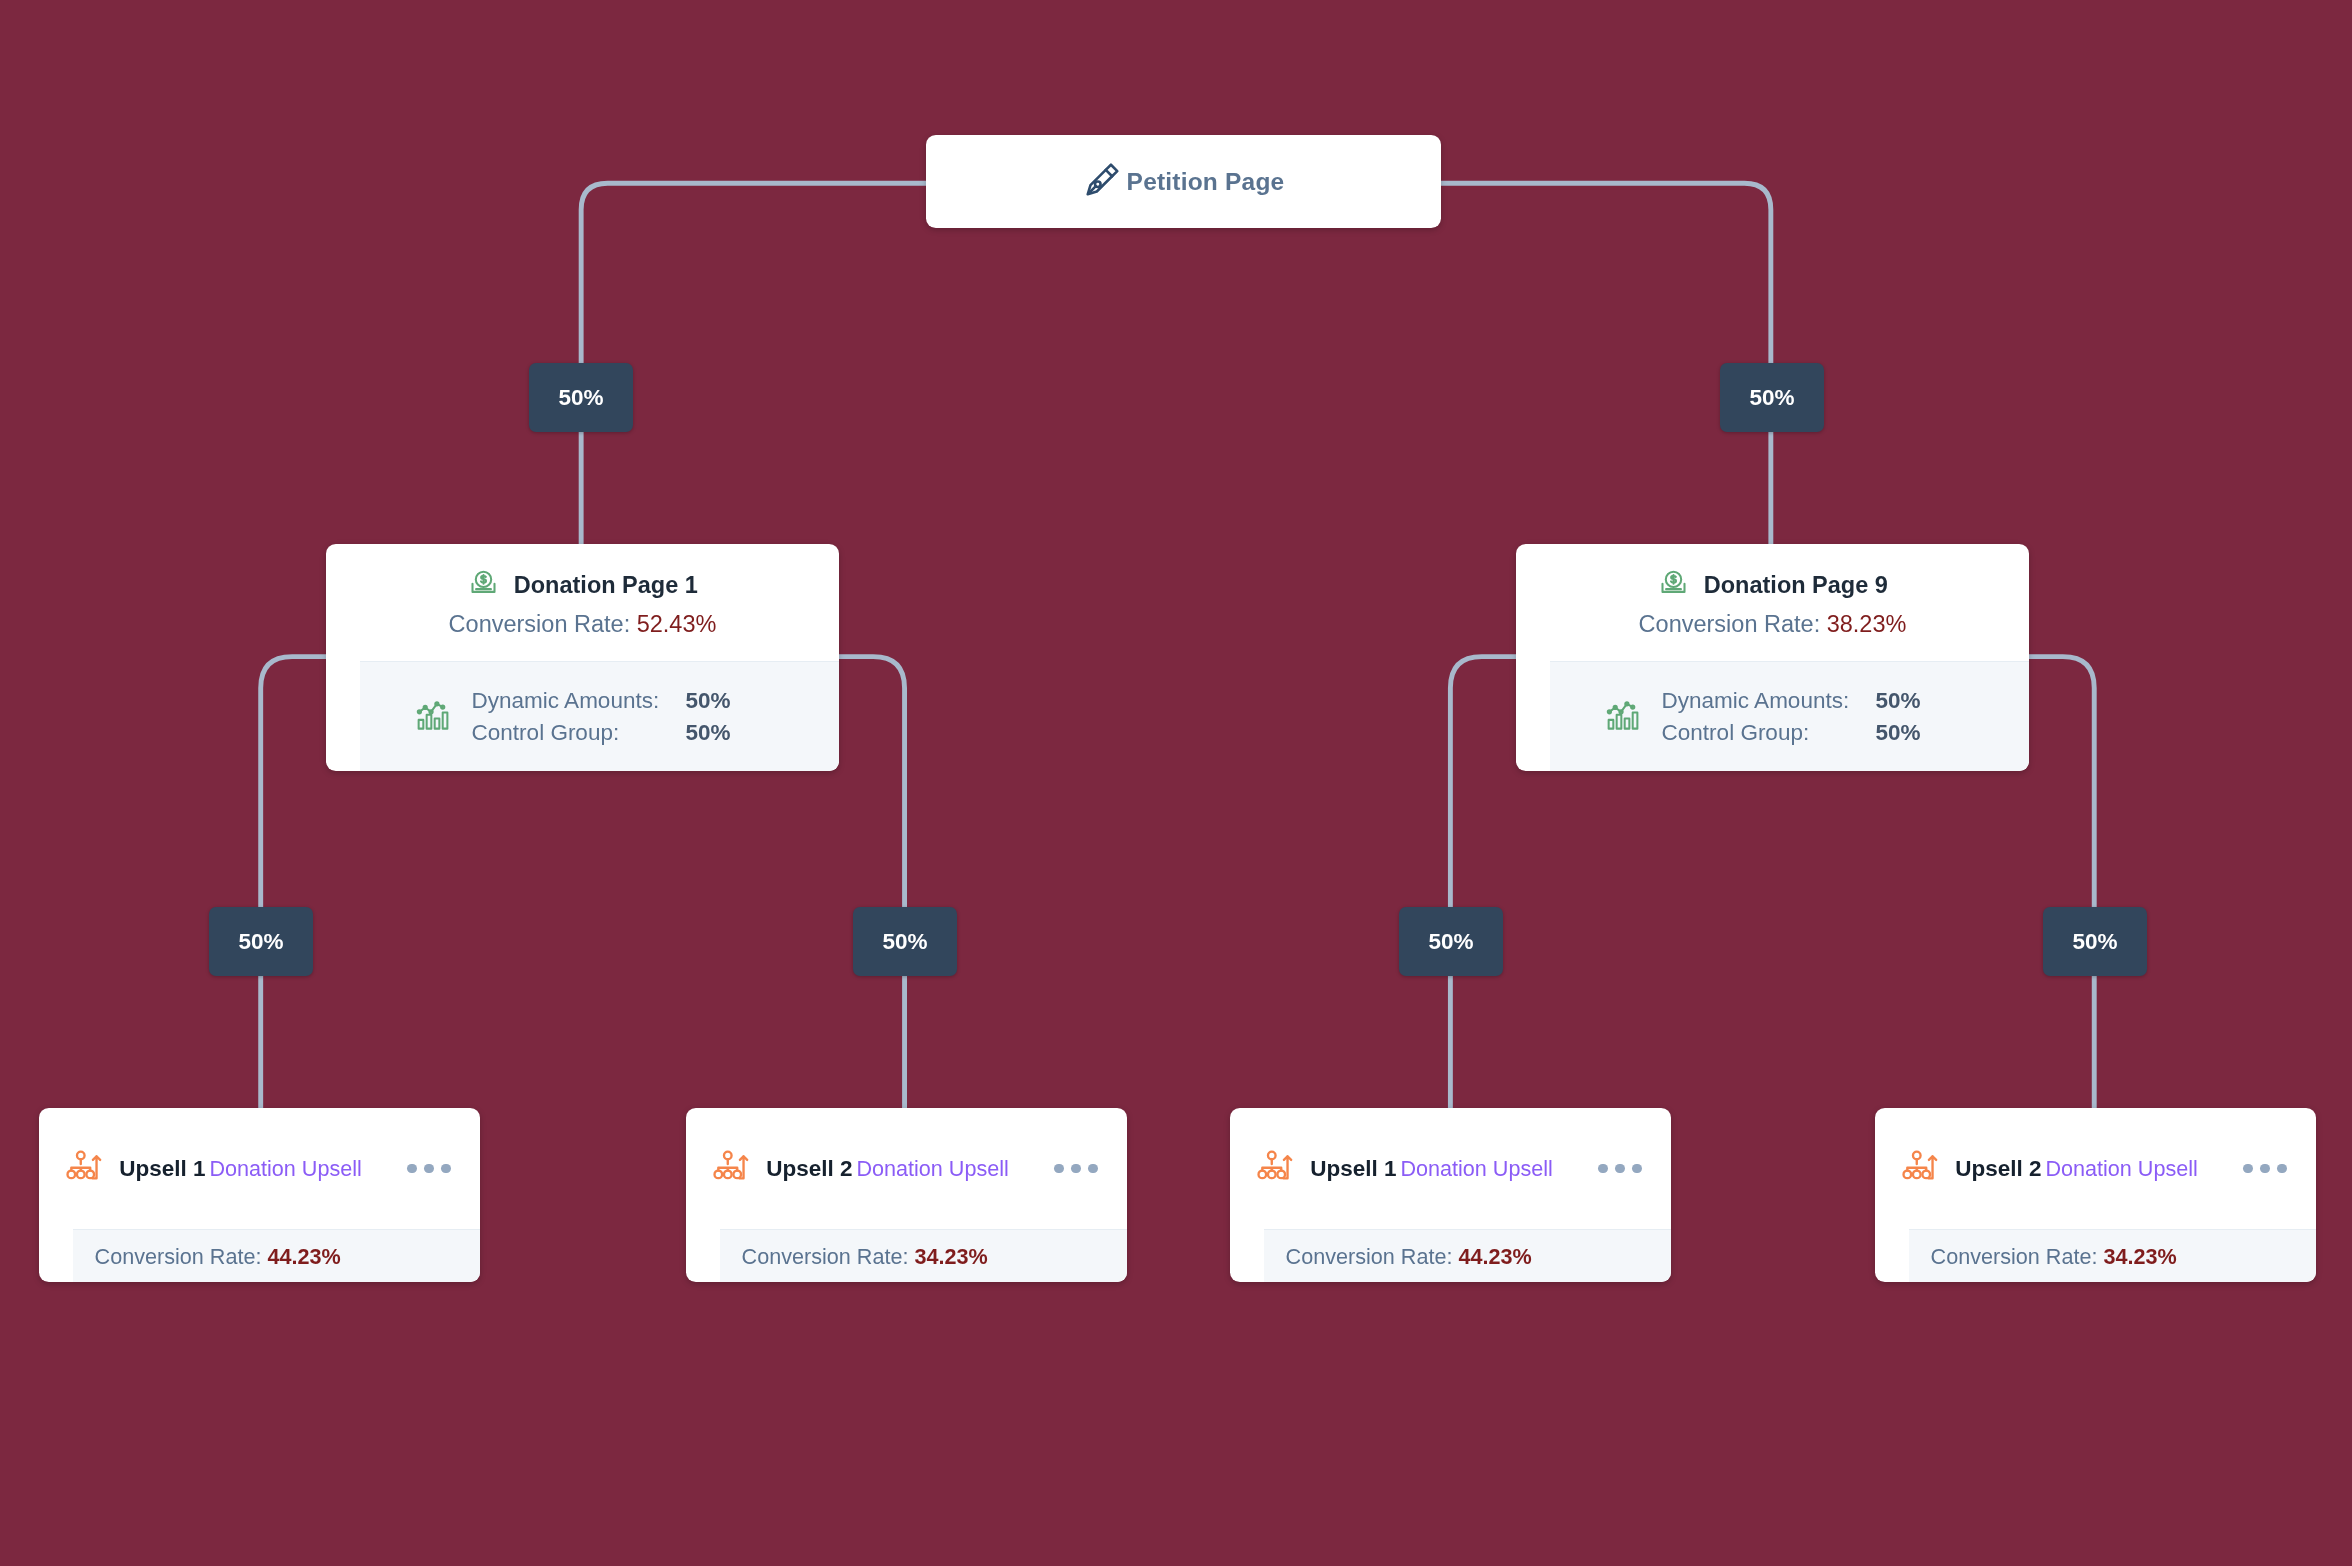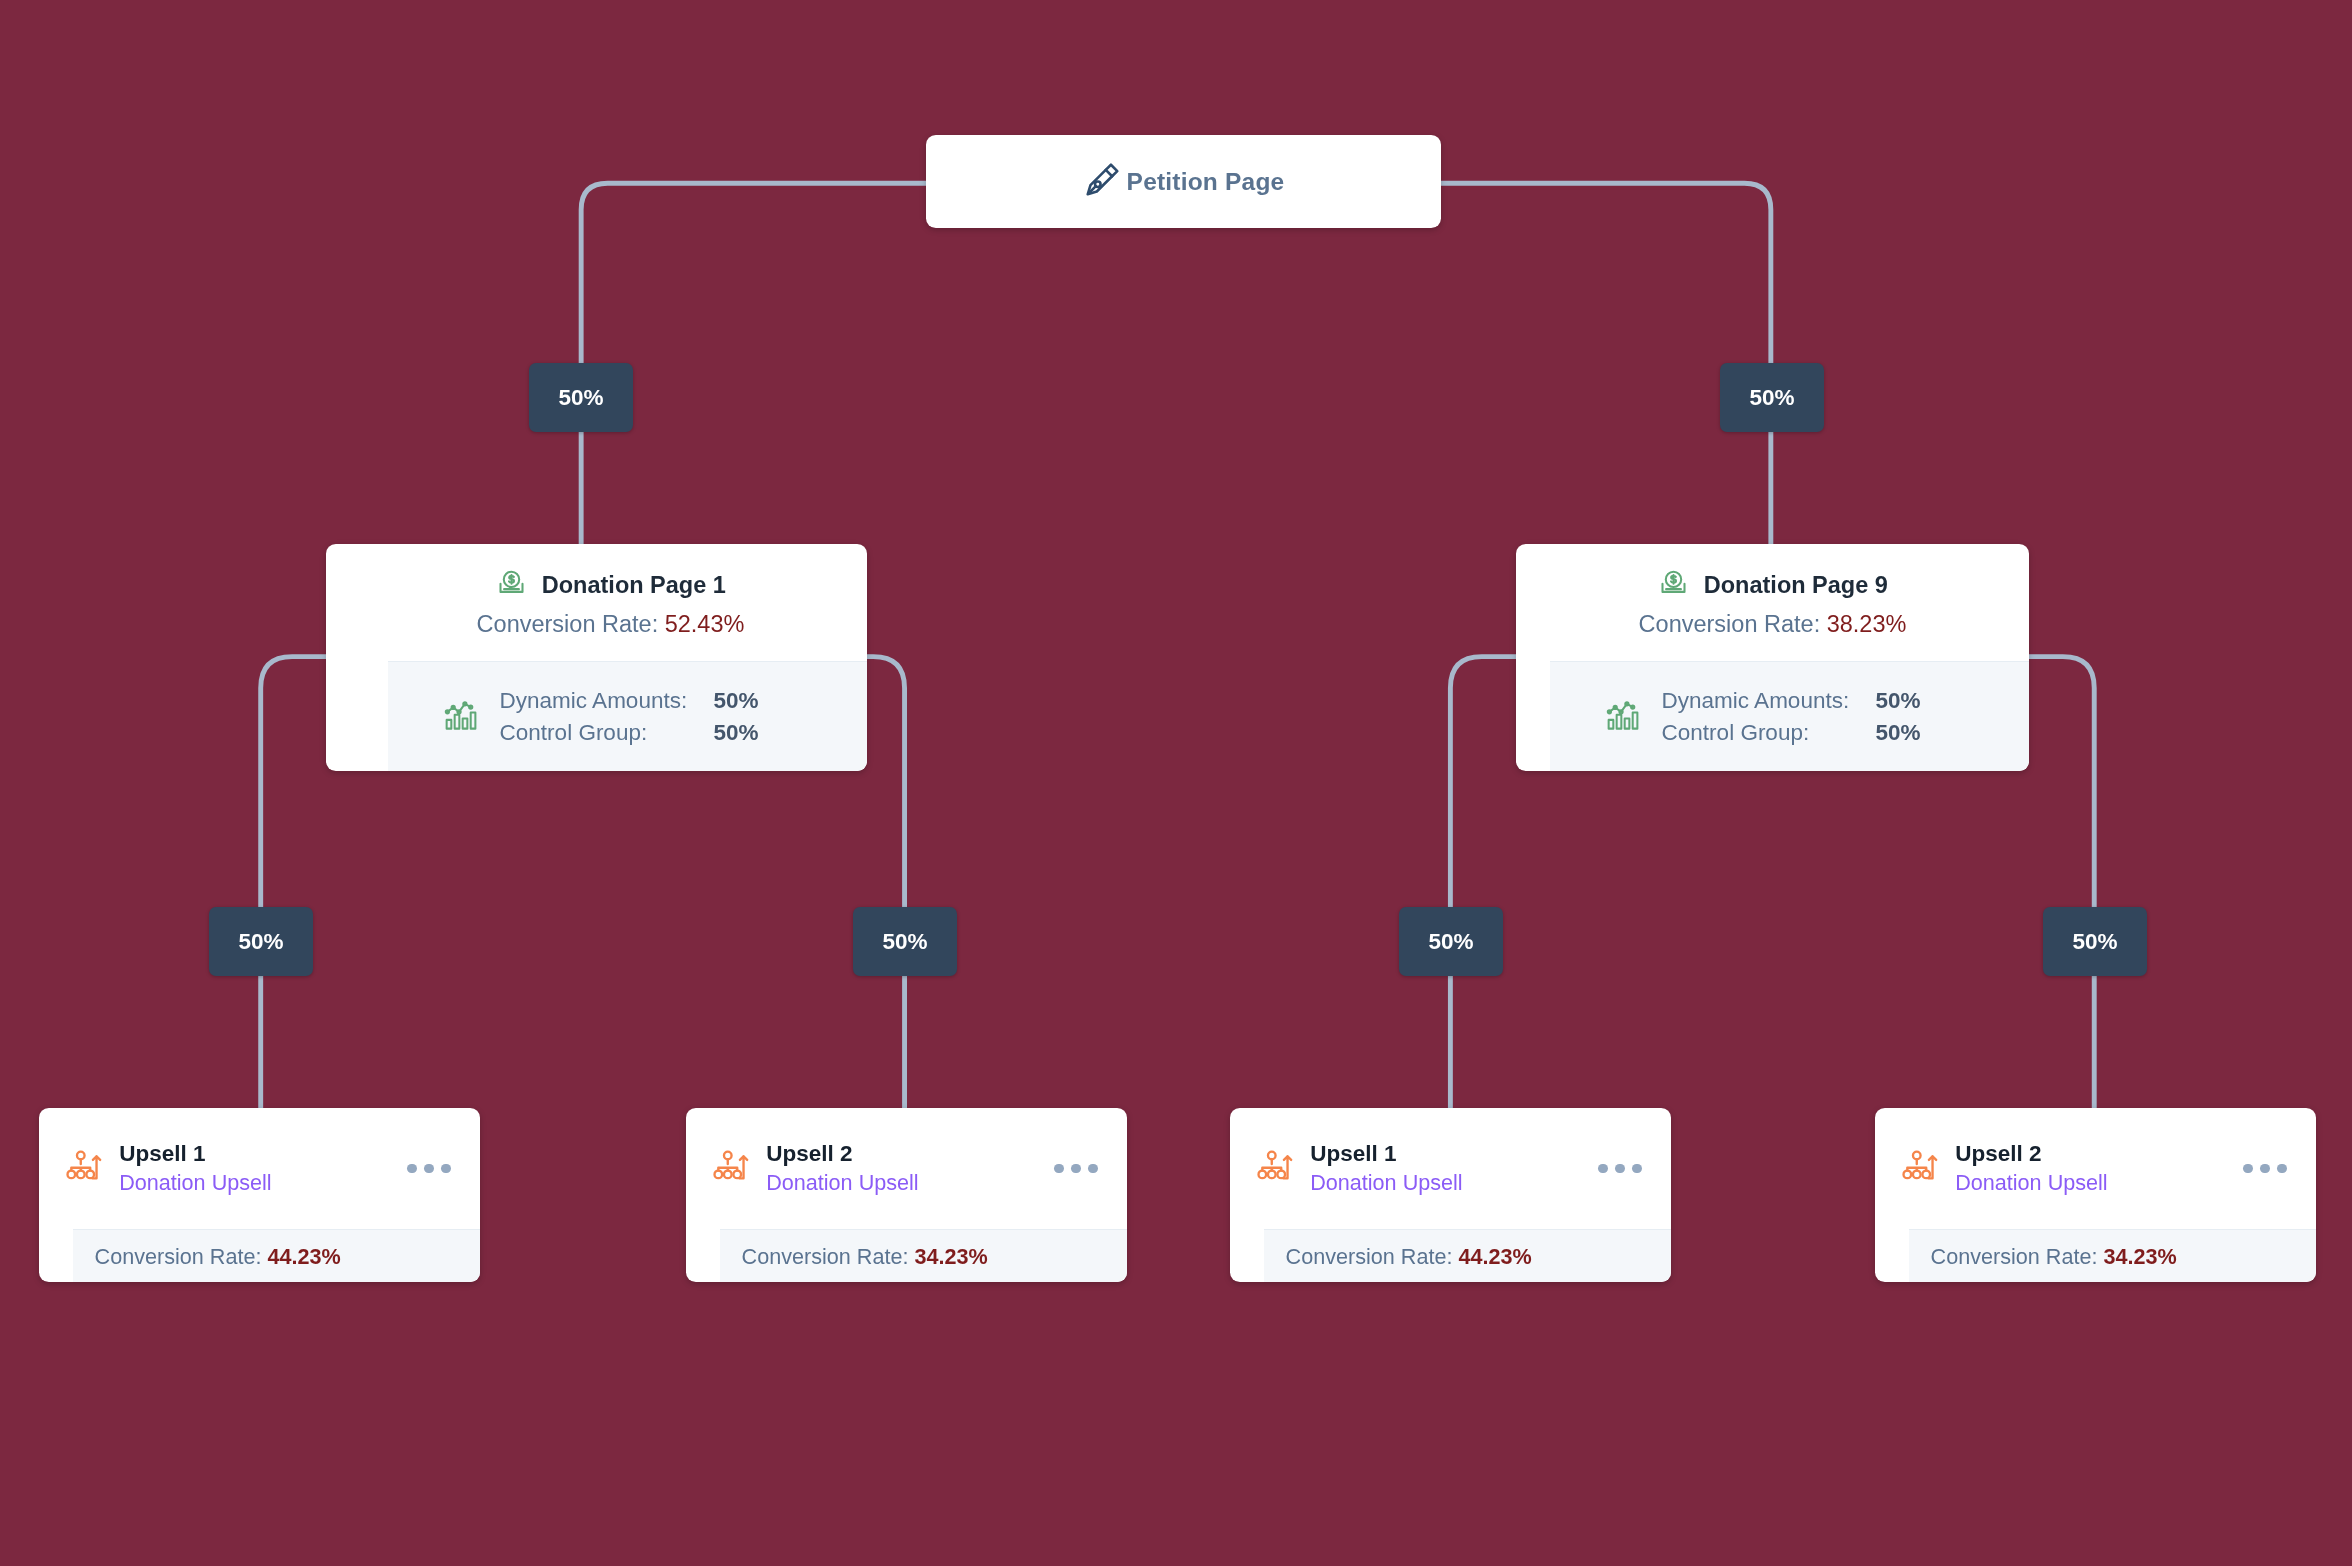--- a/index.html
+++ b/index.html
@@ -54,21 +54,21 @@
   .kv-row{display:flex;align-items:baseline;font-size:22.5px;color:#5A7390;}
   .kv-row .k{width:196px;}
   .kv-row .v{font-weight:bold;color:#44566C;width:63px;text-align:right;}
 
   
   .upsell{width:441px;height:174px;}
   .upsell .head{
     height:121px;display:flex;align-items:center;gap:13.7px;
     padding:0 21.6px 0 25.5px;box-sizing:border-box;
   }
-  .upsell .txt{flex:1;display:flex;flex-direction:column;gap:3.9px;}
+  .upsell .txt{flex:1;display:flex;flex-direction:row;gap:3.9px;}
   .upsell .u-title{font-size:22.5px;font-weight:bold;color:#16212E;}
   .upsell .u-sub{font-size:21.6px;color:#8b5cf6;}
   .upsell .foot{
     height:54px;display:flex;align-items:center;
     padding-left:21.6px;box-sizing:border-box;
     font-size:21.6px;color:#5A7390;
   }
   .upsell .foot b{color:#7f1d1d;font-weight:bold;}
   .dots{display:flex;gap:6.9px;align-items:center;cursor:pointer;padding:7.8px;}
   .dots i{width:9.8px;height:9.8px;border-radius:50%;background:#94A8C0;display:block;}
@@ -118,21 +118,21 @@
         <circle cx="9.1" cy="14.9" r="1.7"></circle>
         <path d="M7.9 16.1L3.4 20.6"></path>
       </svg>
     </span>
     <span class="title">Petition Page</span>
   </div>
 
   <div class="badge top" style="left:529px;top:363px;">50%</div>
   <div class="badge top" style="left:1720px;top:363px;">50%</div>
 
-  <div class="card donation" style="left:326px;top:544px;padding-left:28px;">
+  <div class="card donation" style="left:326px;top:544px;">
     <div class="head">
       <div class="head-row">
         <span class="icon">
           <svg width="33" height="33" viewBox="0 0 24 24" fill="none" stroke="#5FA876" stroke-width="1.5" stroke-linecap="round" stroke-linejoin="round">
             <circle cx="12" cy="9" r="5.6"></circle>
             <path d="M12 5.8v6.4M13.7 7.2c-.3-.5-.9-.8-1.7-.8-1 0-1.7.5-1.7 1.2s.6 1 1.7 1.2c1.1.2 1.8.5 1.8 1.3 0 .7-.8 1.2-1.8 1.2-.8 0-1.5-.3-1.8-.8"></path>
             <path d="M4 12.2v5.9h16v-5.9"></path>
             <path d="M6.6 16.1h10.8"></path>
           </svg>
         </span>

